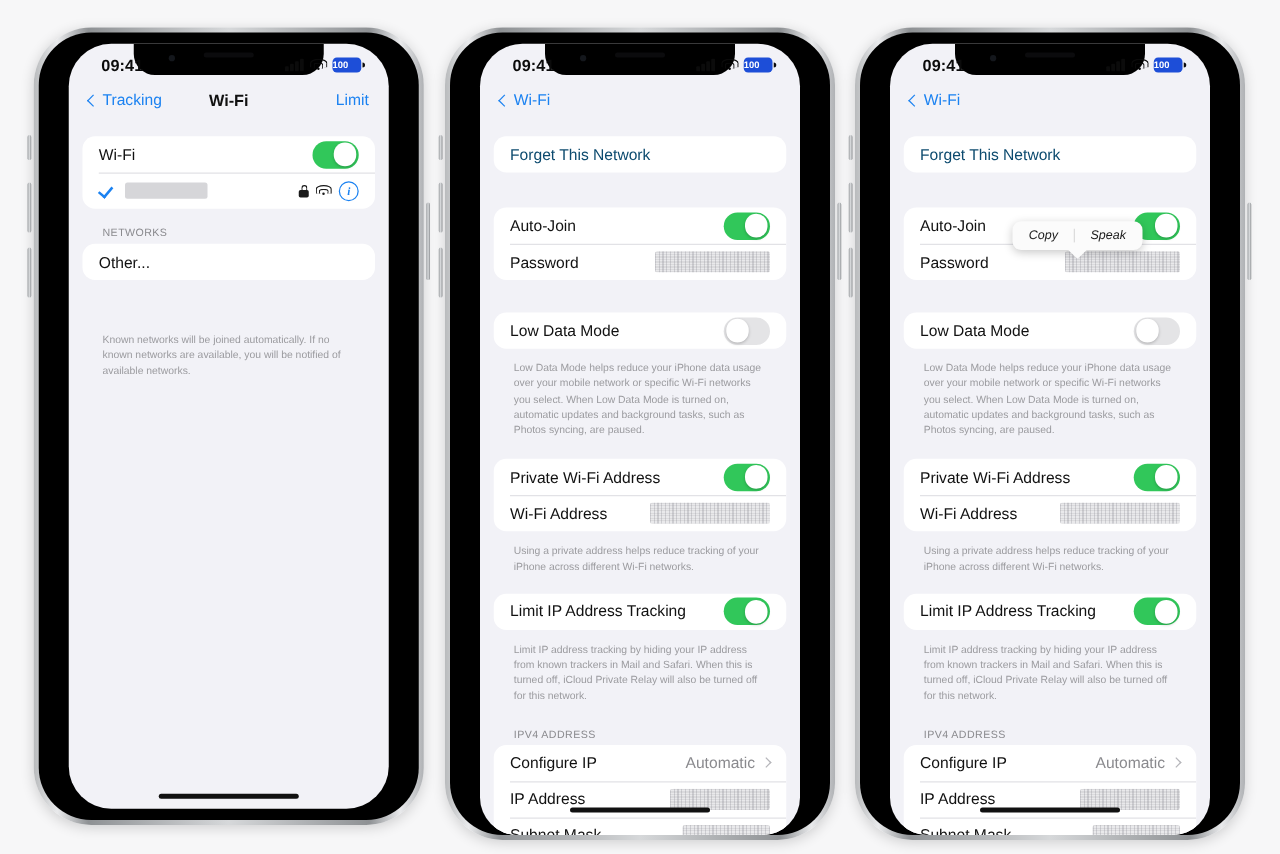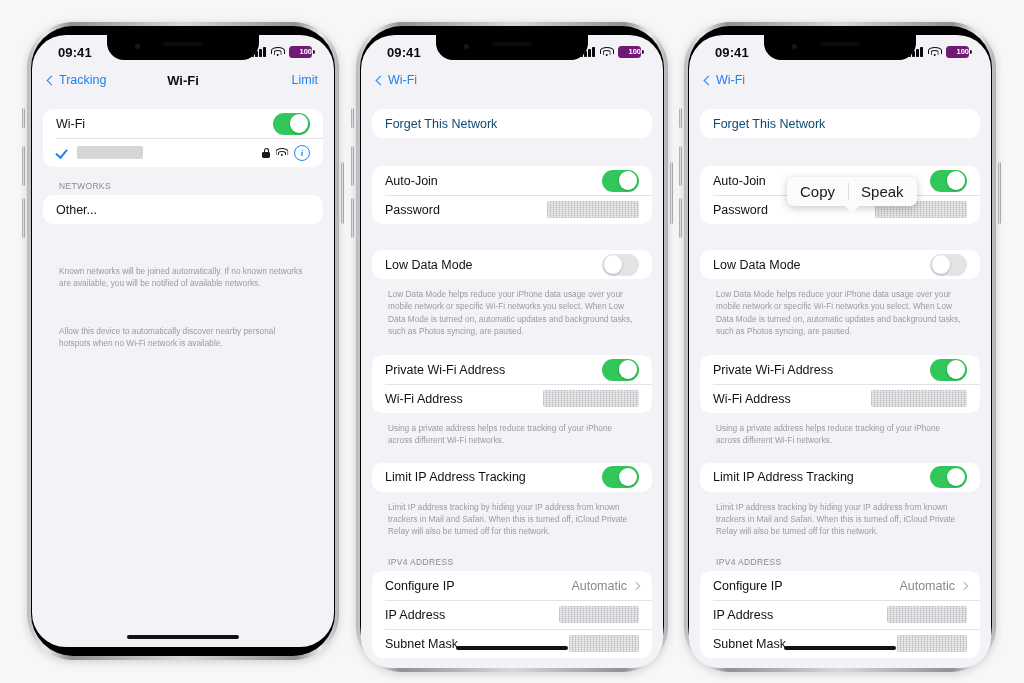--- a/index.html
+++ b/index.html
@@ -18,21 +18,21 @@
     width:312px;
     border-radius:46px;
     background:linear-gradient(90deg,#b9bbbd 0%,#e9eaec 6%,#8e9194 14%,#d6d8da 50%,#8e9194 86%,#e9eaec 94%,#b0b2b5 100%);
     padding:4px;
     box-sizing:border-box;
     box-shadow:0 2px 10px rgba(0,0,0,.16);
   }
   .phone-inner{
     background:#000;
     border-radius:42px;
-    padding:9px 1px;
+    padding:9px 24px;
     box-sizing:border-box;
     height:100%;
     position:relative;
   }
   .screen{
     position:relative;
     background:#f2f2f7;
     border-radius:34px;
     overflow:hidden;
     height:100%;
@@ -75,22 +75,22 @@
   .bars{display:flex;align-items:flex-end;gap:1.5px;height:10px;}
   .bars i{display:block;width:2.6px;background:#0b0b0b;border-radius:.7px;}
   .bars i:nth-child(1){height:4px}.bars i:nth-child(2){height:6px}
   .bars i:nth-child(3){height:8px}.bars i:nth-child(4){height:10px}
   .wifi-ic{position:relative;width:13px;height:10px;}
   .wifi-ic b{position:absolute;left:50%;transform:translateX(-50%);border:1.6px solid #0b0b0b;border-bottom:none;border-radius:50% 50% 0 0;background:none;}
   .wifi-ic b:nth-child(1){width:12px;height:6px;top:0;}
   .wifi-ic b:nth-child(2){width:6.5px;height:3.4px;top:3.2px;}
   .wifi-ic b:nth-child(3){width:2.6px;height:2.6px;top:6.6px;border-radius:50%;background:#0b0b0b;border:none;}
   .batt{
-    width:23px;height:12px;border-radius:3.5px;background:#701a75;
-    display:flex;align-items:center;justify-content:flex-end;position:relative;
+    width:23px;height:12px;border-radius:3.5px;background:#1d4ed8;
+    display:flex;align-items:center;justify-content:flex-start;position:relative;
   }
   .batt span{color:#fff;font-size:7.5px;font-weight:bold;line-height:1;}
   .batt::after{content:"";position:absolute;right:-2.6px;top:3.6px;width:1.8px;height:4.4px;border-radius:0 2px 2px 0;background:#0b0b0b;}
 
   
   .navbar{
     position:relative;height:30px;display:flex;align-items:center;
     padding:0 16px;box-sizing:border-box;z-index:5;
   }
   .nav-back{display:flex;align-items:center;gap:3px;color:#1b82f1;font-size:12.5px;cursor:pointer;}
@@ -174,21 +174,21 @@
     font-family:"Liberation Serif",serif;cursor:pointer;
   }
 
   
   .popup{
     position:absolute;z-index:40;background:#fbfbfb;border-radius:7px;
     box-shadow:0 2px 8px rgba(0,0,0,.22);display:flex;
     overflow:visible;
   }
   .popup .pitem{
-    font-size:15px;color:#1a1a1a;padding:6px 13px;cursor:pointer;position:relative;
+    font-size:10px;color:#1a1a1a;padding:6px 13px;cursor:pointer;position:relative;font-style:italic;
   }
   .popup .pitem + .pitem::before{
     content:"";position:absolute;left:0;top:6px;bottom:6px;width:1px;background:#dcdcdc;
   }
   .popup .tail{
     position:absolute;bottom:-5px;left:50%;transform:translateX(-50%) rotate(45deg);
     width:11px;height:11px;background:#fbfbfb;border-radius:0 0 2px 0;
   }
 
   
@@ -275,21 +275,20 @@
               <span class="row-label">Other...</span>
             </div>
           </div>
 
           <div style="height:32px"></div>
 
           <div class="footnote">Known networks will be joined automatically. If no known networks are available, you will be notified of available networks.</div>
 
           <div style="height:20px"></div>
 
-          <div class="footnote">Allow this device to automatically discover nearby personal hotspots when no Wi-Fi network is available.</div>
         </div>
 
         <div class="home-ind"></div>
       </div>
     </div>
   </div>
 
   <div class="phone p2">
     <div class="btn-side btn-left silence"></div>
     <div class="btn-side btn-left volup"></div>

